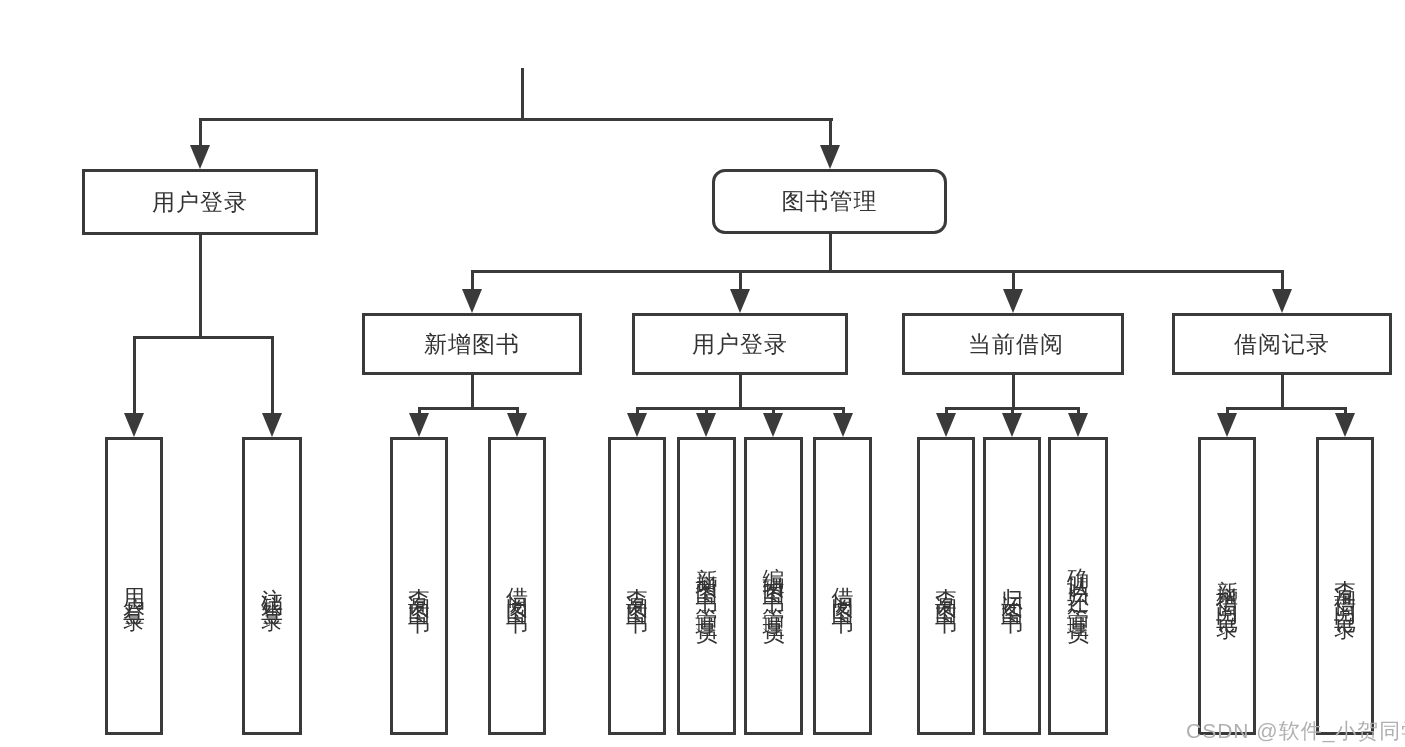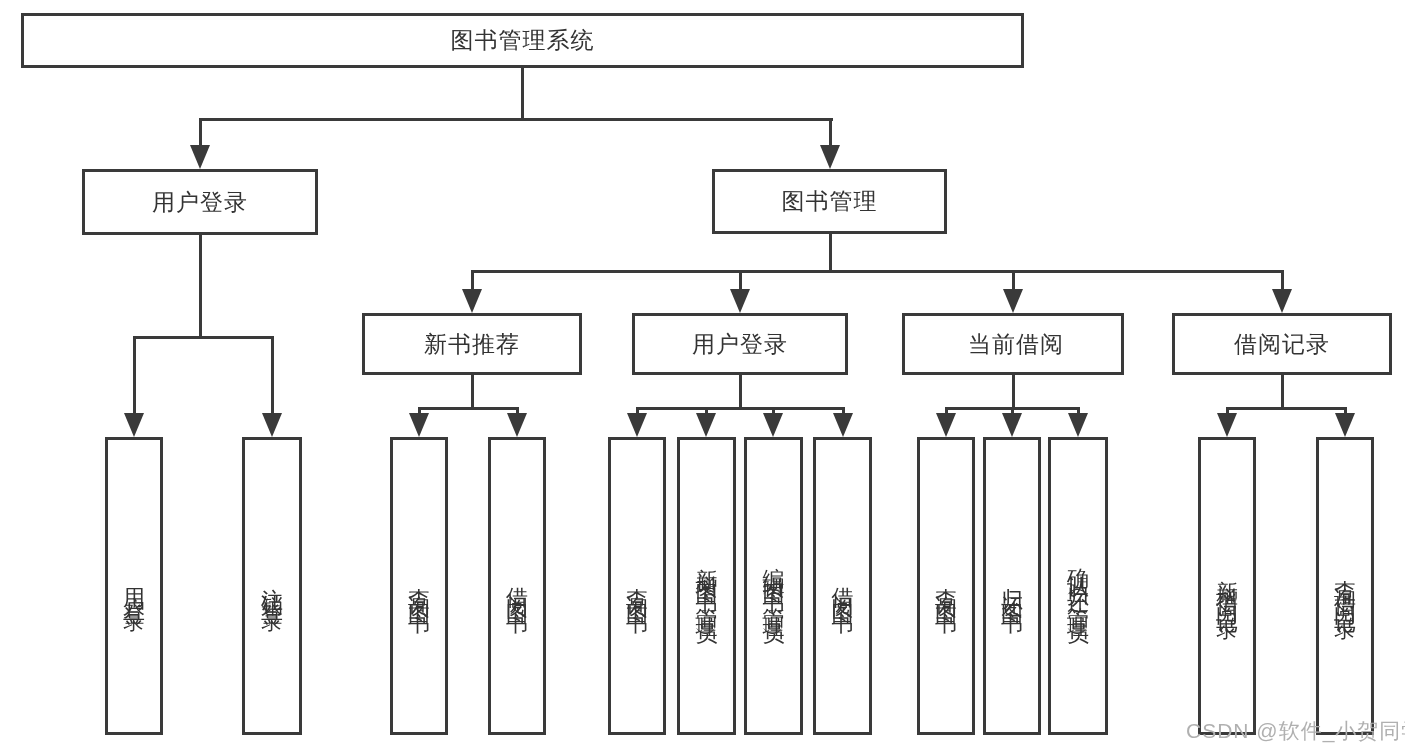--- a/index.html
+++ b/index.html
@@ -58,35 +58,32 @@
     color:var(--wm);
     letter-spacing:1px;
     white-space:nowrap;
   }
 </style>
 </head>
 <body>
 
 <div id="canvas">
 
-  <div class="box" style="left:21px;top:13px;width:1003px;height:55px;">
-    <span>图书管理系统</span>
-  </div>
 
   <div class="vline" style="left:521px;top:68px;height:53px;"></div>
   <div class="hline" style="left:199px;top:118px;width:634px;"></div>
   <div class="vline" style="left:199px;top:118px;height:32px;"></div>
   <div class="arrow" style="left:190px;top:145px;"></div>
   <div class="vline" style="left:829px;top:118px;height:32px;"></div>
   <div class="arrow" style="left:820px;top:145px;"></div>
 
   <div class="box" style="left:82px;top:169px;width:236px;height:66px;">
     <span>用户登录</span>
   </div>
-  <div class="box" style="left:712px;top:169px;width:235px;height:65px;">
+  <div class="box" style="left:712px;top:169px;width:235px;height:65px;border-radius:13px;">
     <span>图书管理</span>
   </div>
 
   <div class="vline" style="left:199px;top:234px;height:105px;"></div>
   <div class="hline" style="left:133px;top:336px;width:141px;"></div>
   <div class="vline" style="left:133px;top:336px;height:80px;"></div>
   <div class="arrow" style="left:124px;top:413px;"></div>
   <div class="vline" style="left:271px;top:336px;height:80px;"></div>
   <div class="arrow" style="left:262px;top:413px;"></div>
 
@@ -95,21 +92,21 @@
   <div class="vline" style="left:471px;top:270px;height:22px;"></div>
   <div class="arrow" style="left:462px;top:289px;"></div>
   <div class="vline" style="left:739px;top:270px;height:22px;"></div>
   <div class="arrow" style="left:730px;top:289px;"></div>
   <div class="vline" style="left:1012px;top:270px;height:22px;"></div>
   <div class="arrow" style="left:1003px;top:289px;"></div>
   <div class="vline" style="left:1281px;top:270px;height:22px;"></div>
   <div class="arrow" style="left:1272px;top:289px;"></div>
 
   <div class="box" style="left:362px;top:313px;width:220px;height:62px;">
-    <span>新书推荐</span>
+    <span>新增图书</span>
   </div>
   <div class="box" style="left:632px;top:313px;width:216px;height:62px;">
     <span>用户登录</span>
   </div>
   <div class="box" style="left:902px;top:313px;width:222px;height:62px;padding-left:6px;">
     <span>当前借阅</span>
   </div>
   <div class="box" style="left:1172px;top:313px;width:220px;height:62px;">
     <span>借阅记录</span>
   </div>

